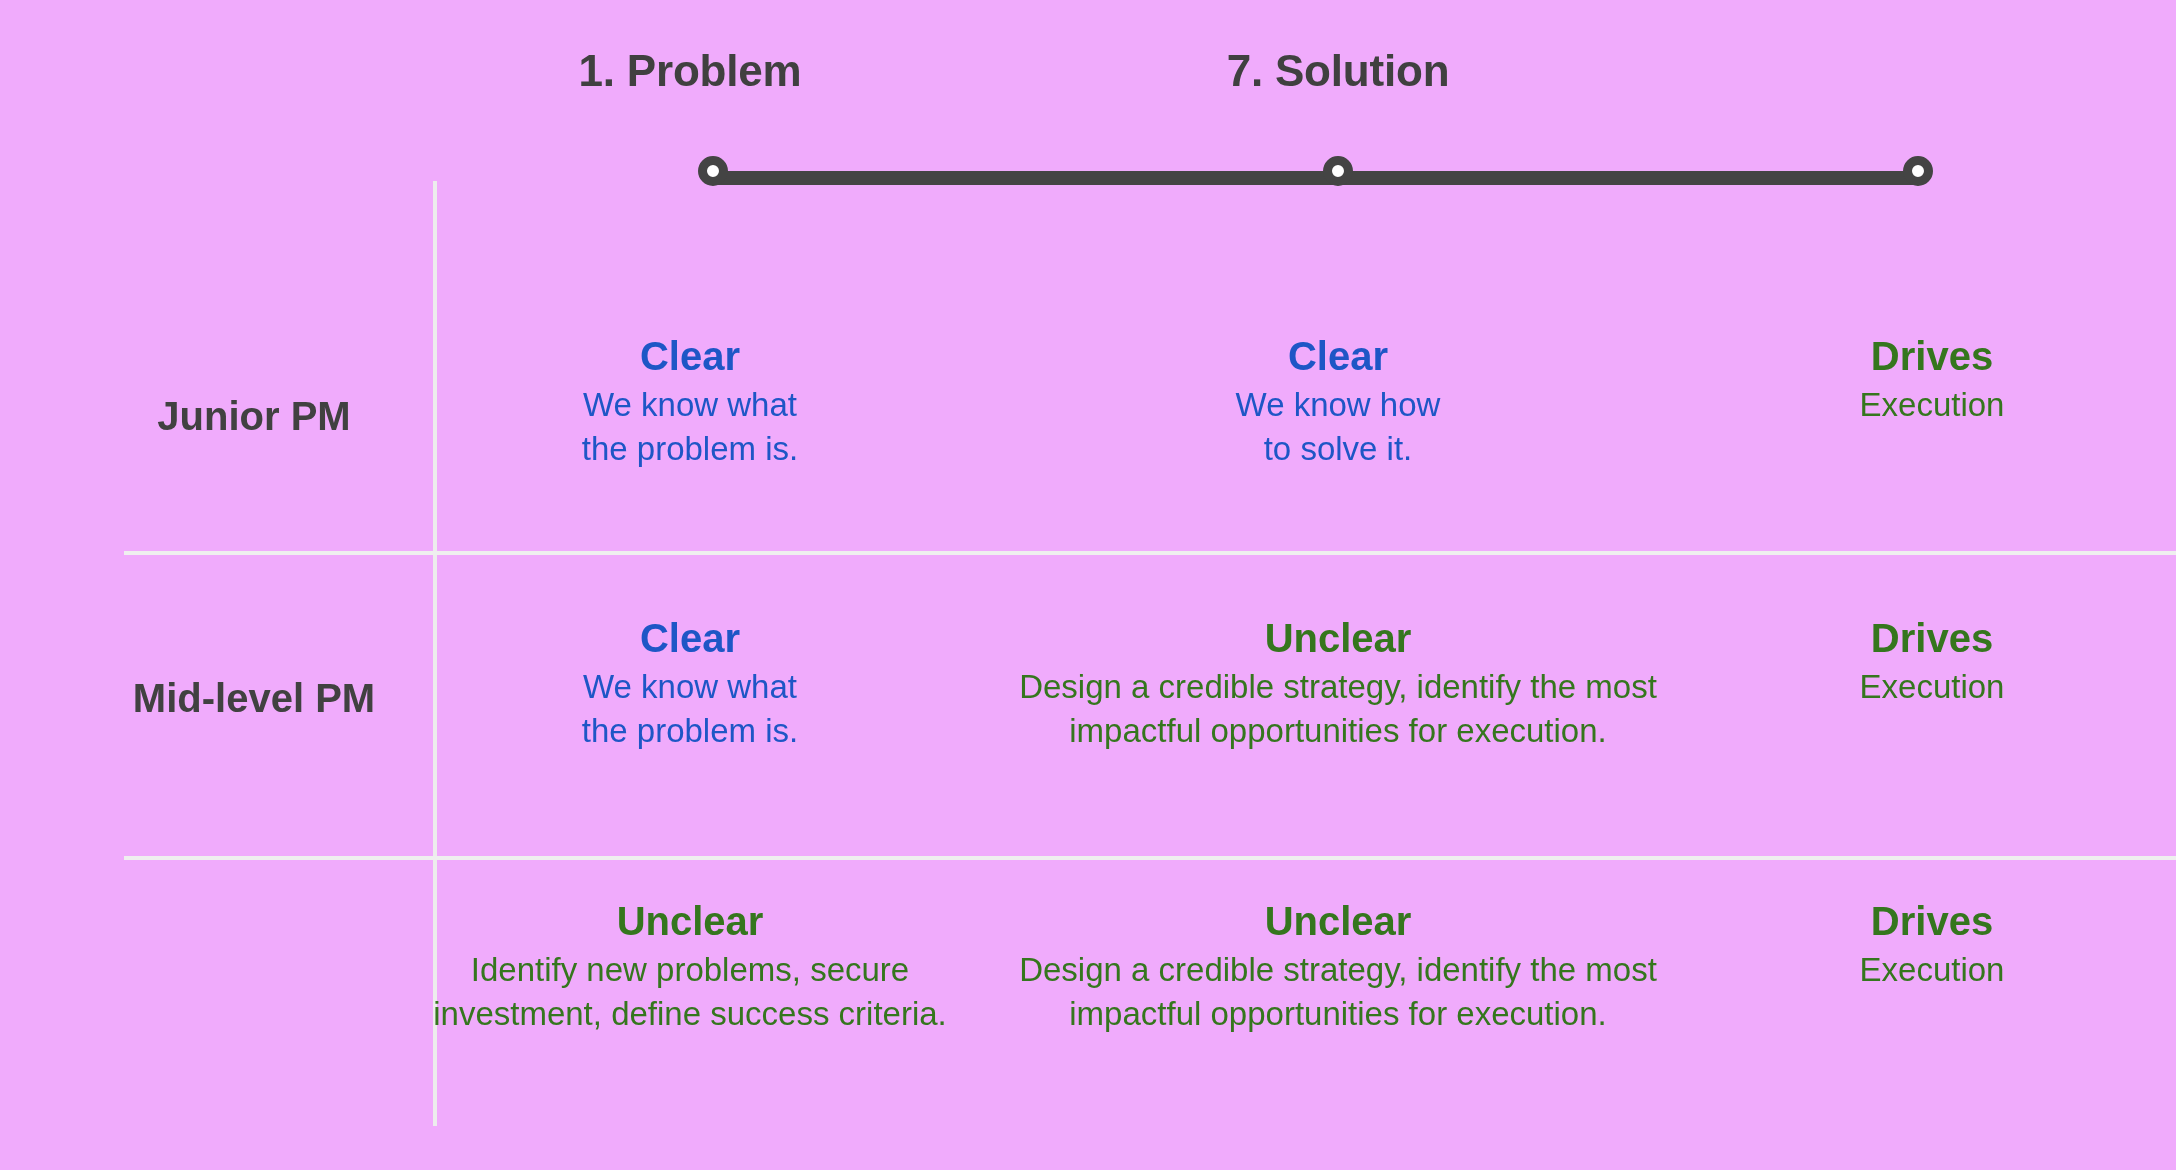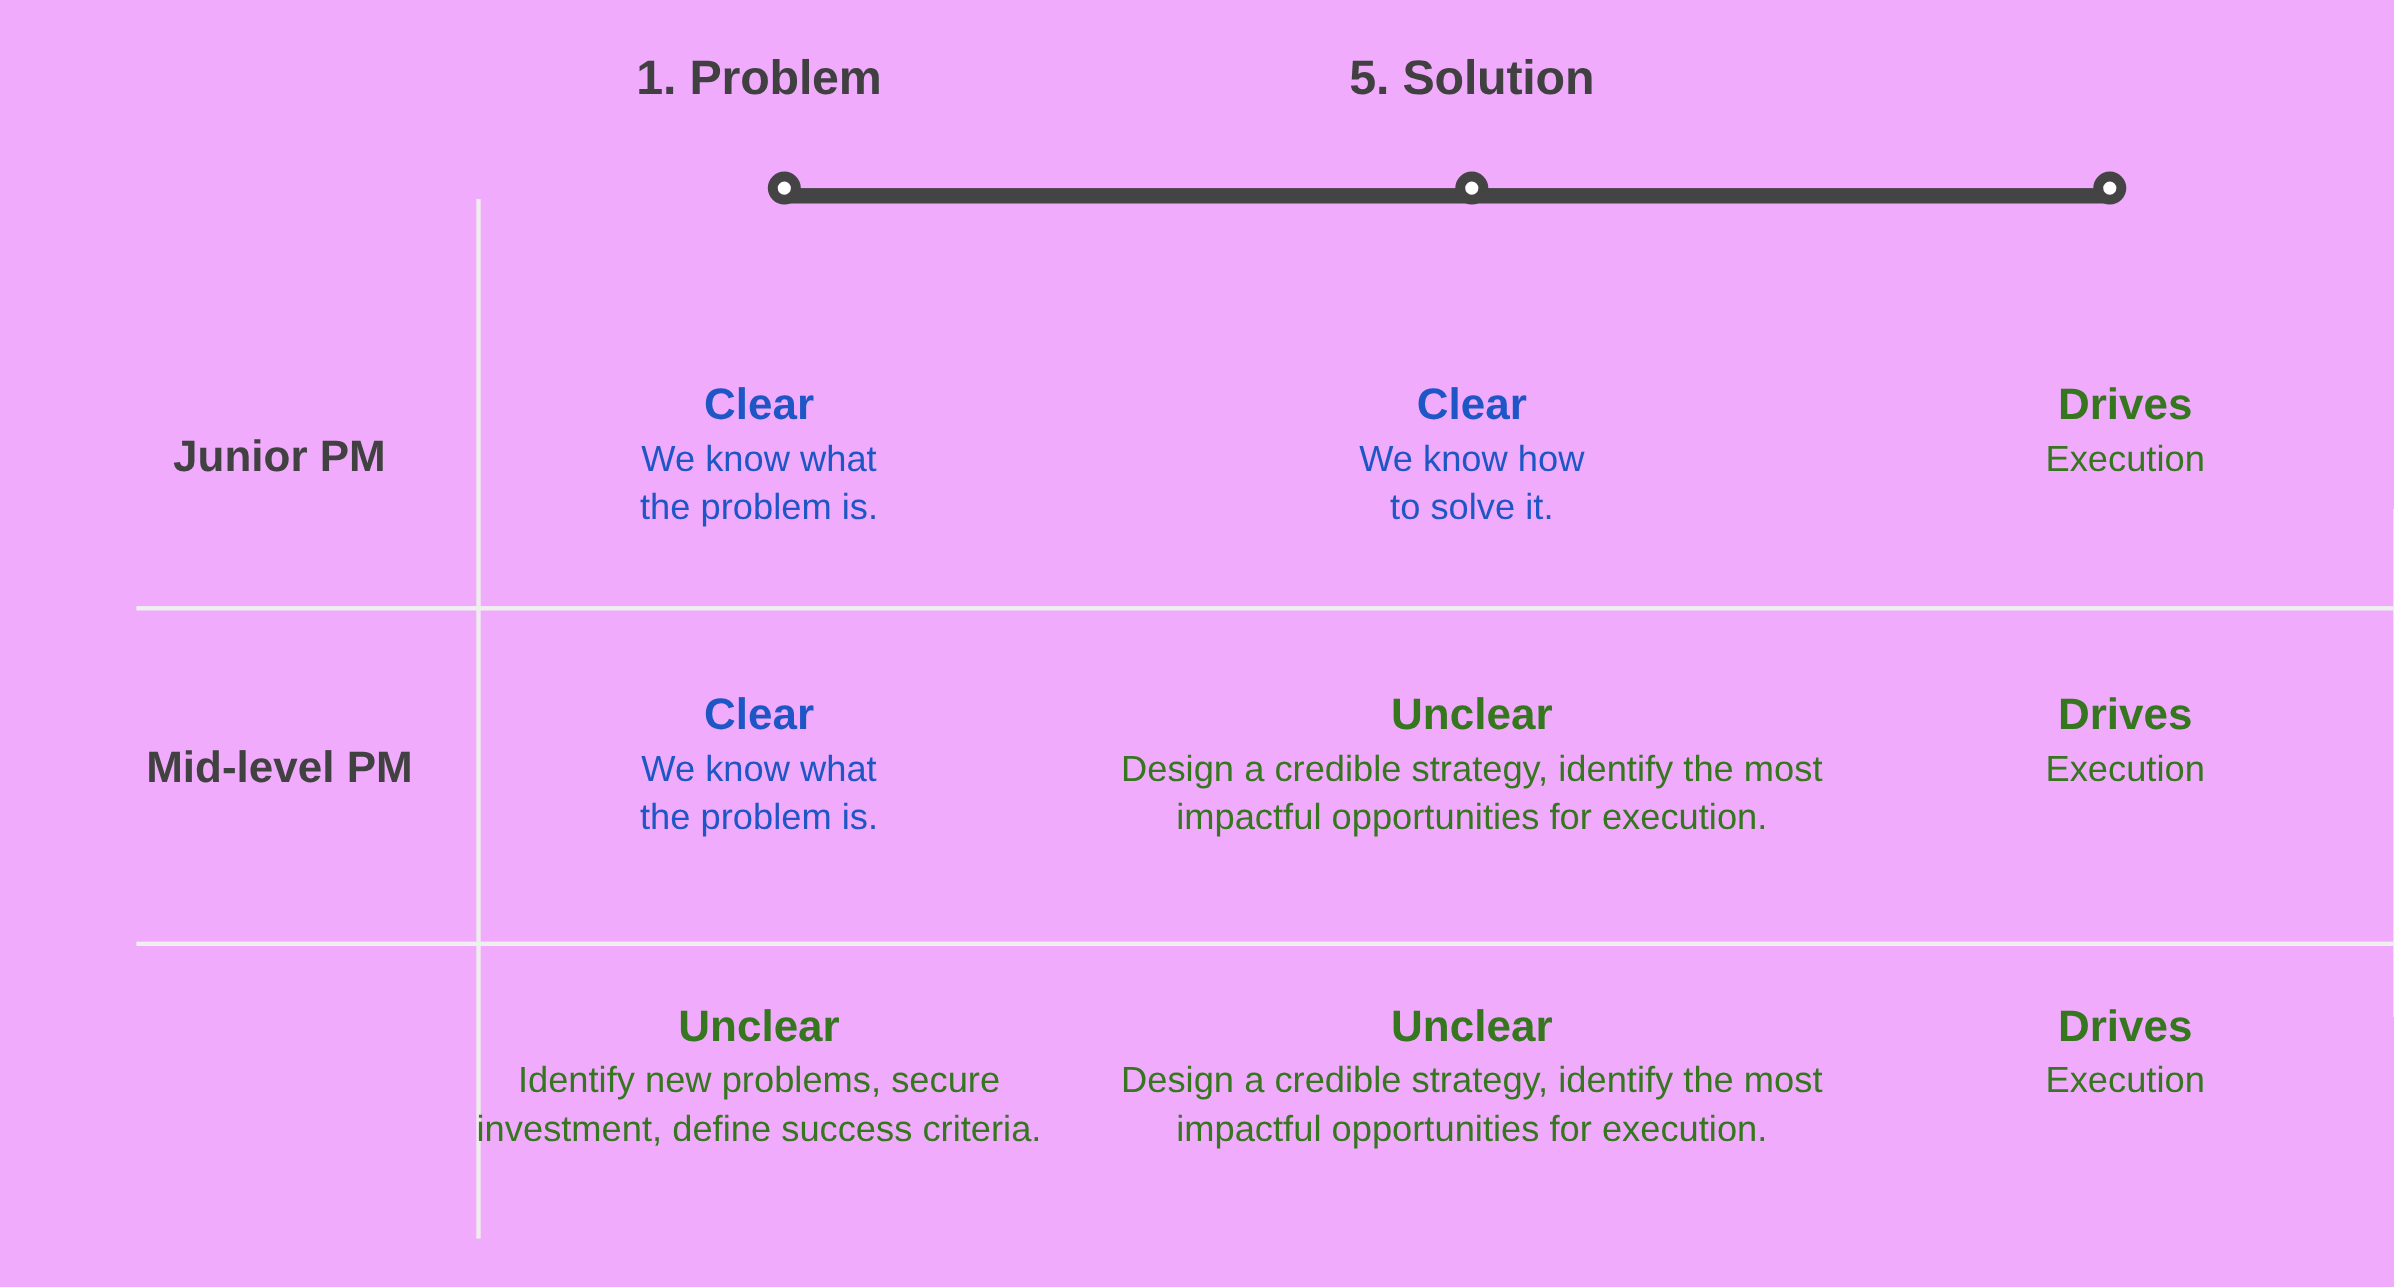--- a/index.html
+++ b/index.html
@@ -93,39 +93,39 @@
 
   .cell {
     position: absolute;
     transform: translateX(-50%);
     text-align: center;
   }
   .cell-title {
     font-size: 40px;
     font-weight: bold;
     line-height: 1.05;
-    margin: 12px 0 6px 0;
+    margin: 0 0 6px 0;
     white-space: nowrap;
   }
   .cell-desc {
     font-size: 33px;
     line-height: 1.33;
     margin: 0;
   }
   .tone-clear   { color: #1e56c6; }
   .tone-unclear { color: #35761e; }
   .tone-drives  { color: #35761e; }
 </style>
 </head>
 <body>
 
 <div class="canvas">
 
   <div class="col-header" style="left:690px;">1. Problem</div>
-  <div class="col-header" style="left:1338px;">5. Solution</div>
+  <div class="col-header" style="left:1338px;">7. Solution</div>
 
   <div class="timeline">
     <div class="timeline-bar" style="left:713px; width:1205px;"></div>
     <div class="timeline-node" style="left:713px;"></div>
     <div class="timeline-node" style="left:1338px;"></div>
     <div class="timeline-node" style="left:1918px;"></div>
   </div>
 
   <div class="v-divider"></div>
   <div class="h-divider" style="top:551px;"></div>

